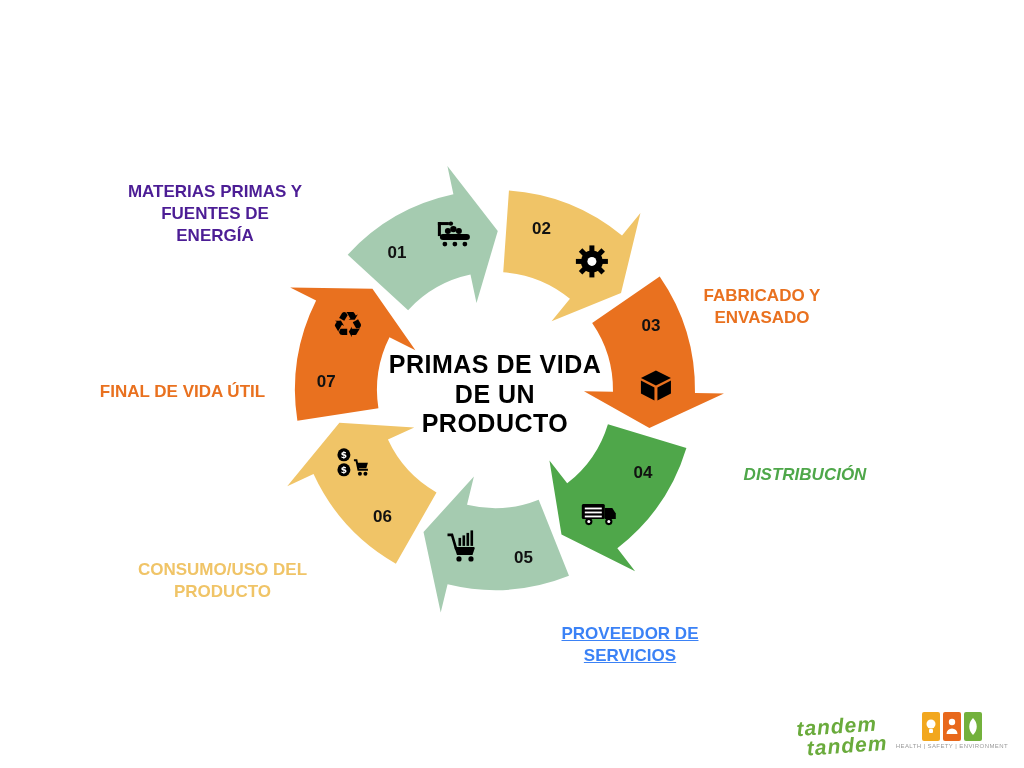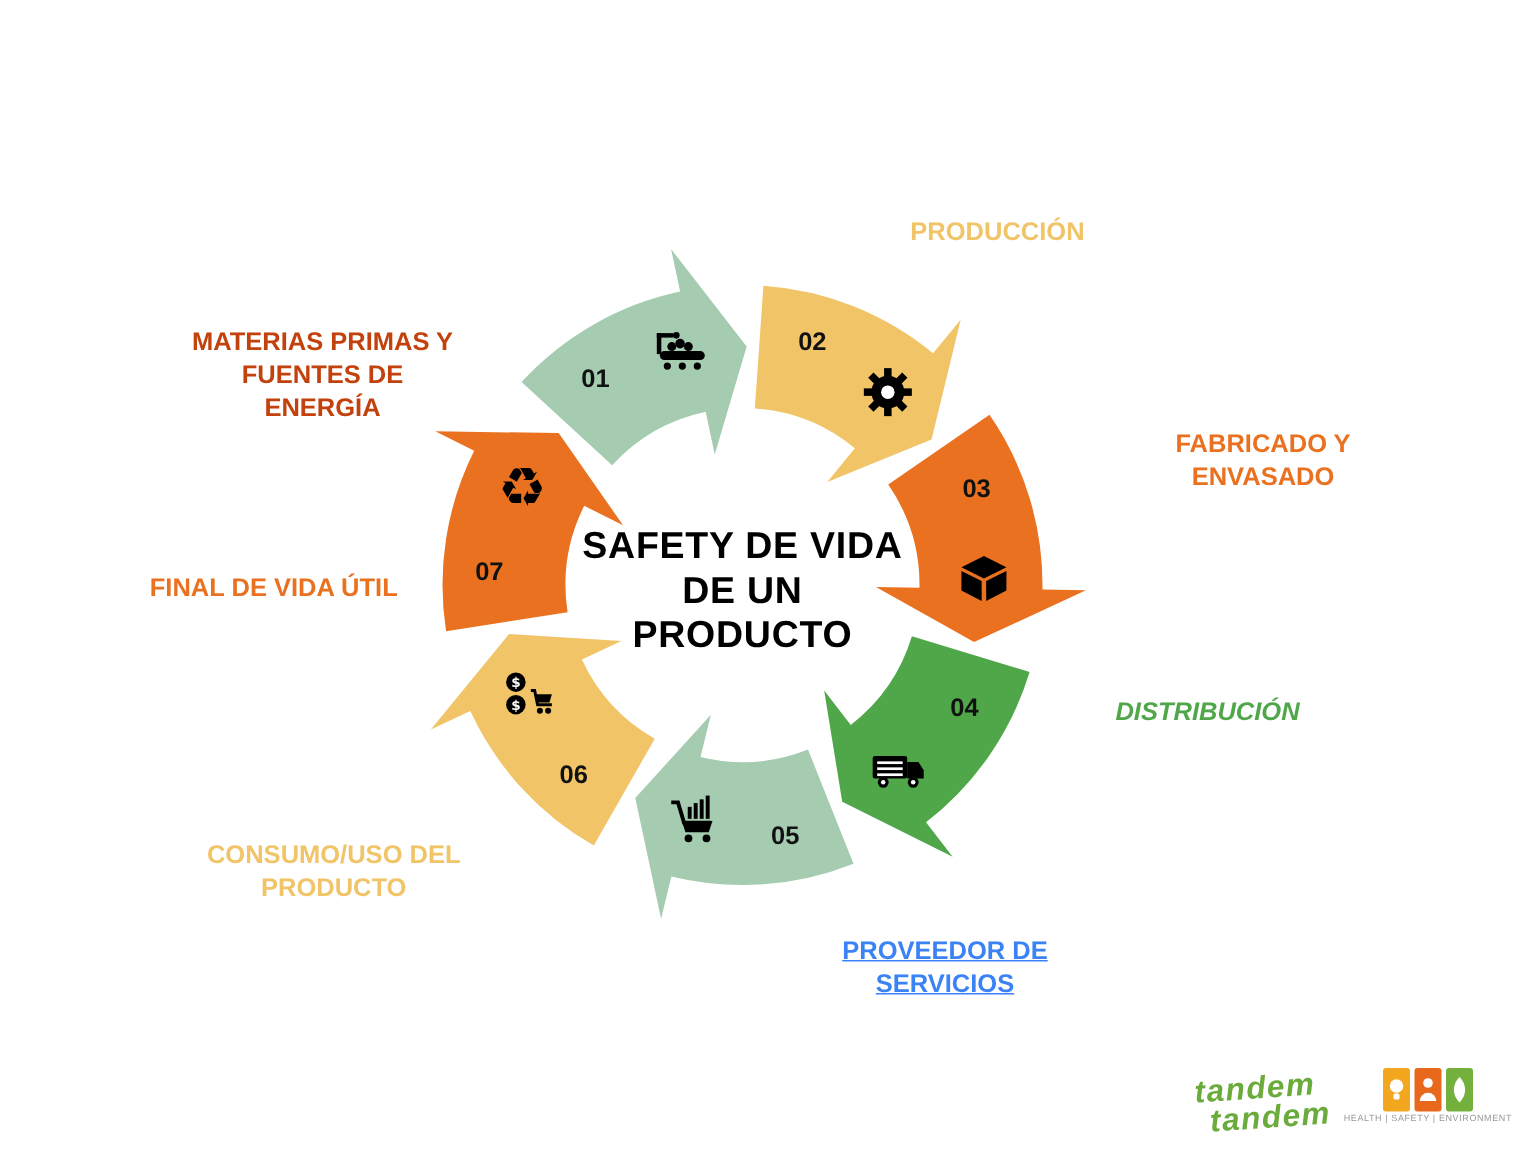--- a/index.html
+++ b/index.html
@@ -11,21 +11,21 @@
     position:absolute; left:375px; top:350px; width:240px;
     text-align:center; font-size:25px; font-weight:bold; color:#000;
     line-height:1.18; white-space:pre-line; letter-spacing:0.5px;
   }
   .step-label {
     position:absolute; font-weight:bold; font-size:17px; line-height:1.3;
     text-align:center; white-space:pre-line;
   }
   .pos-01 { left:90px;  top:181px; width:250px; }
   .pos-02 { left:550px; top:144px; width:230px; }
-  .pos-03 { left:752px; top:285px; width:180px; }
+  .pos-03 { left:672px; top:285px; width:180px; }
   .pos-04 { left:710px; top:464px; width:190px; }
   .pos-05 { left:535px; top:623px; width:190px; }
   .pos-06 { left:100px; top:559px; width:245px; }
   .pos-07 { left:75px;  top:381px; width:215px; }
 
   .seg-number { font-family:"Liberation Sans",sans-serif; font-size:17px; font-weight:bold; fill:#111; }
   .glyph { font-family:"DejaVu Sans",sans-serif; }
 
   .logo { position:absolute; right:16px; bottom:12px; display:flex; align-items:flex-start; gap:9px; }
   .logo-words { display:flex; flex-direction:column; transform:rotate(-4deg); margin-top:4px; }
@@ -127,28 +127,27 @@
         <use href="#sym-truck-icon" x="578.7959931108142" y="493.07474076405697" width="40" height="40"></use>
         <text x="523.5162390794825" y="562.5767814215468" text-anchor="middle" class="seg-number">05</text>
         <use href="#sym-cart-icon" x="443.4920361524608" y="527.886820900866" width="40" height="40"></use>
         <text x="382.54461228986185" y="522.1538179167103" text-anchor="middle" class="seg-number">06</text>
         <use href="#sym-coins-icon" x="331.9142186166372" y="443.8069045951156" width="40" height="40"></use>
         <text x="326.2541861178354" y="386.7344564516781" text-anchor="middle" class="seg-number">07</text>
         <use href="#sym-recycle-icon" x="328.0829128805093" y="304.1488837427642" width="40" height="40"></use>
       </g>
   </svg>
 
-  <div class="center-title">SAFETY DE VIDA
+  <div class="center-title">PRIMAS DE VIDA
 DE UN
 PRODUCTO</div>
 
-  <div class="step-label pos-01" style="color: #c2410c; margin-top: 36px;">MATERIAS PRIMAS Y
+  <div class="step-label pos-01" style="color: #4c1d95;">MATERIAS PRIMAS Y
 FUENTES DE
 ENERGÍA</div>
-  <div class="step-label pos-02" style="color: rgb(240, 196, 103);">PRODUCCIÓN</div>
   <div class="step-label pos-03" style="color: rgb(233, 113, 31);">FABRICADO Y
 ENVASADO</div>
   <div class="step-label pos-04" style="color: rgb(79, 167, 74); font-style: italic;">DISTRIBUCIÓN</div>
   <div class="step-label pos-05" style="color: #3b82f6; text-decoration: underline;">PROVEEDOR DE
 SERVICIOS</div>
   <div class="step-label pos-06" style="color: rgb(240, 196, 103);">CONSUMO/USO DEL
 PRODUCTO</div>
   <div class="step-label pos-07" style="color: rgb(233, 113, 31); text-align: center;">FINAL DE VIDA ÚTIL</div>
 
   <div class="logo">

